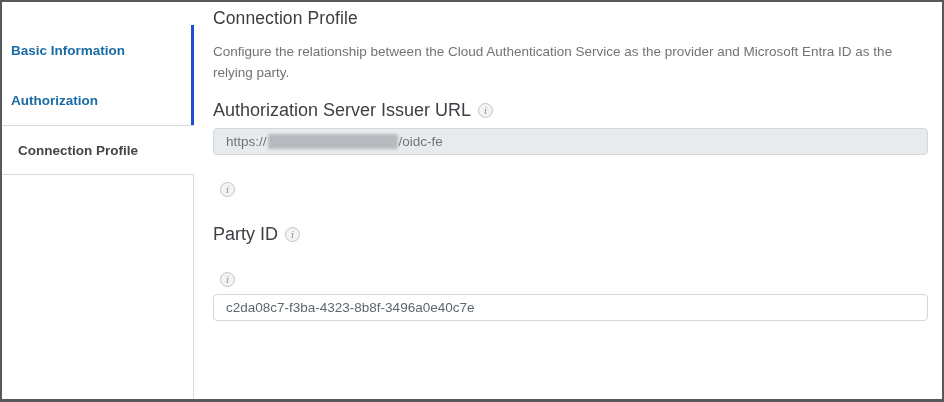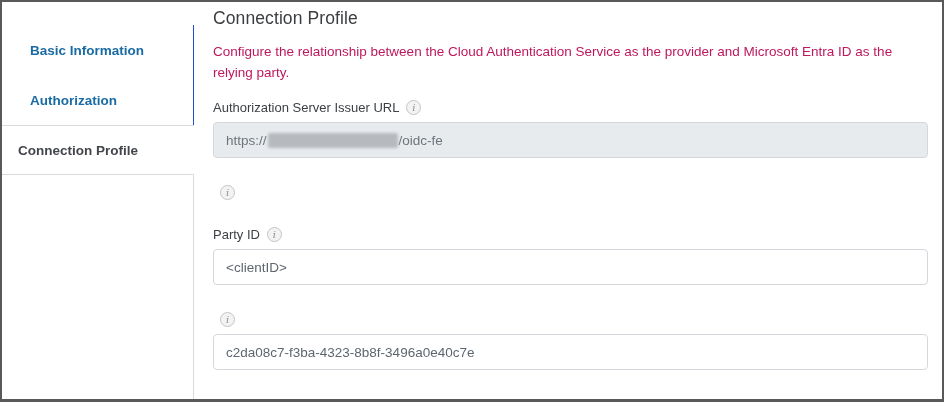--- a/index.html
+++ b/index.html
@@ -23,26 +23,26 @@
     width: 192px;
     flex: 0 0 192px;
     display: flex;
     flex-direction: column;
     padding-top: 23px;
   }
   .nav-item {
     height: 50px;
     display: flex;
     align-items: center;
-    padding-left: 28px;
+    padding-left: 9px;
     font-size: 13.5px;
     font-weight: bold;
     color: #1a6ba4;
     cursor: pointer;
-    border-right: 1px solid #1d4ed8;
+    border-right: 3px solid #1d4ed8;
   }
   .nav-item.active {
     color: #424549;
     border-right: none;
     border-top: 1px solid #d8dadc;
     border-bottom: 1px solid #d8dadc;
     padding-left: 16px;
     cursor: default;
   }
   .nav-filler {
@@ -58,34 +58,34 @@
   }
   .page-title {
     font-size: 17.5px;
     font-weight: 400;
     color: #3b3e41;
     letter-spacing: 0.1px;
     margin-bottom: 12px;
   }
   .page-description {
     font-size: 13.5px;
-    color: #be185d;
+    color: #737373;
     line-height: 21px;
     max-width: 726px;
     margin-bottom: 17px;
   }
 
   .field { margin-bottom: 27px; }
   .label-row {
     display: flex;
     align-items: center;
     margin-bottom: 7px;
   }
   .field-label {
-    font-size: 13px;
+    font-size: 18px;
     color: #3d4145;
   }
   .info-icon {
     display: inline-flex;
     align-items: center;
     justify-content: center;
     width: 15px;
     height: 15px;
     border-radius: 50%;
     border: 1px solid #c3c4c5;
@@ -94,21 +94,21 @@
     font-family: "DejaVu Serif", serif;
     font-style: italic;
     font-size: 10px;
     line-height: 1;
     margin-left: 7px;
     cursor: pointer;
     flex: 0 0 auto;
   }
   .text-input, .input-box {
     width: 715px;
-    height: 36px;
+    height: 27px;
     border: 1px solid #d4d8dc;
     border-radius: 4px;
     padding: 0 12px;
     font-family: "Liberation Sans", "DejaVu Sans", sans-serif;
     font-size: 13.5px;
     color: #5d666e;
     background: #ffffff;
     outline: none;
   }
   .input-box {
@@ -163,21 +163,20 @@
       <div class="label-row">
         <span class="info-icon">i</span>
       </div>
     </div>
 
     <div class="field">
       <div class="label-row">
         <span class="field-label">Party ID</span>
         <span class="info-icon">i</span>
       </div>
-      <input class="text-input" type="text" value="&lt;clientID&gt;" style="">
     </div>
 
     <div class="field">
       <div class="label-row">
         <span class="info-icon">i</span>
       </div>
       <input class="text-input" type="text" value="c2da08c7-f3ba-4323-8b8f-3496a0e40c7e" style="">
     </div>
 
   </main>

